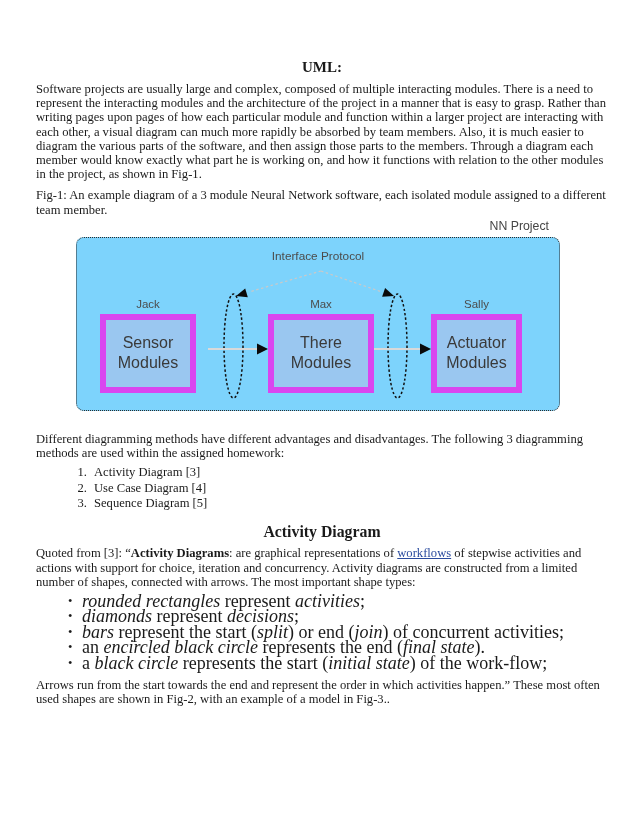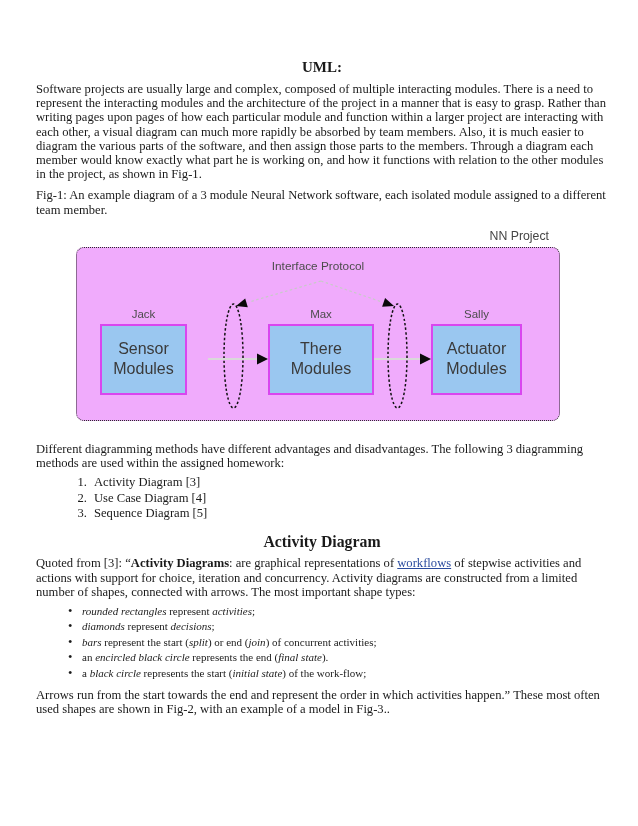--- a/index.html
+++ b/index.html
@@ -17,64 +17,64 @@
   p.body-para { margin:0; font-size:12.6px; line-height:14.2px; }
   p.intro { margin-top:0; }
   p.fig-caption { margin-top:7px; }
   p.methods { margin-top:21px; }
   p.quoted { margin-top:4px; }
   p.closing { margin-top:7px; }
 
   a.link { color:#2a4b9e; text-decoration:underline; cursor:pointer; }
 
   
-  .figure { margin-top:12px; }
+  .figure { margin-top:2px; }
   .nn-label {
     text-align:right; padding-right:59px; height:14px;
     font-family:"Liberation Sans","DejaVu Sans",sans-serif;
     font-size:12.3px; line-height:14px; color:#454545;
   }
   .dotted-box {
     position:relative; margin-left:40px; margin-top:4px;
     width:482px; height:172px;
     border:1px dotted #2b2b2b; border-radius:8px;
-    background:#f0abfc;
+    background:#7dd3fc;
   }
   .dotted-box svg.wires { position:absolute; left:0; top:0; z-index:1; pointer-events:none; }
   .iface-label {
     position:absolute; left:0; right:0; top:11px; z-index:2;
     text-align:center;
     font-family:"Liberation Sans","DejaVu Sans",sans-serif;
     font-size:11.8px; color:#4c4c4c;
   }
   .module { position:absolute; z-index:2; top:58px; }
   .module .owner {
     height:18px; text-align:center;
     font-family:"Liberation Sans","DejaVu Sans",sans-serif;
     font-size:11.5px; line-height:16px; color:#4c4c4c;
   }
   .module .mod-box {
-    height:67px; border:2px solid #d946ef; background:#9ac7f0;
+    height:67px; border:6px solid #d946ef; background:#9ac7f0;
     display:flex; align-items:center; justify-content:center; text-align:center;
     font-family:"Liberation Sans","DejaVu Sans",sans-serif;
     font-size:16px; line-height:20px; color:#3a3a3a;
   }
-  .module.m0 { left:23px;  width:87px; }
+  .module.m0 { left:23px;  width:96px; }
   .module.m1 { left:191px; width:106px; }
   .module.m2 { left:354px; width:91px; }
 
   
   ol.methods-list {
     margin:5px 0 0 0; padding:0 0 0 54px;
     font-size:12.6px; line-height:15.4px;
   }
   ol.methods-list li { padding-left:4px; }
   ul.shape-list {
     margin:5px 0 0 0; padding:0 0 0 46px; list-style:none;
-    font-size:11px; line-height:15.4px;
+    font-size:18px; line-height:15.4px;
   }
   ul.shape-list li { position:relative; }
   ul.shape-list li::before {
     content:"\2022"; position:absolute; left:-14px; top:0; font-size:12.6px;
   }
 
   h2.section-title {
     margin:11px 0 0 0; text-align:center;
     font-size:15.8px; line-height:20px; font-weight:bold;
   }

